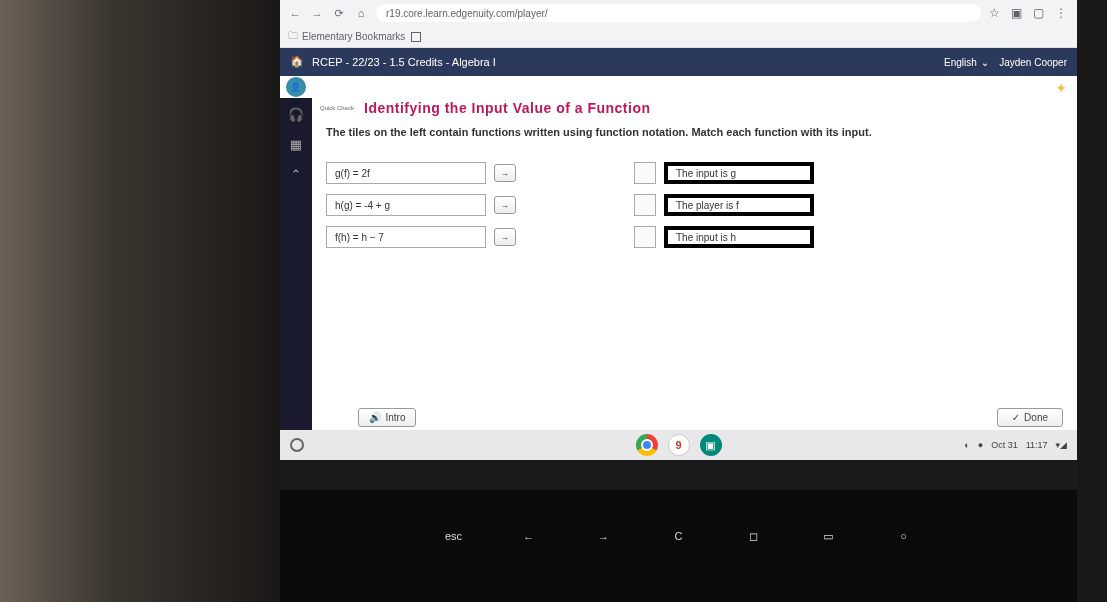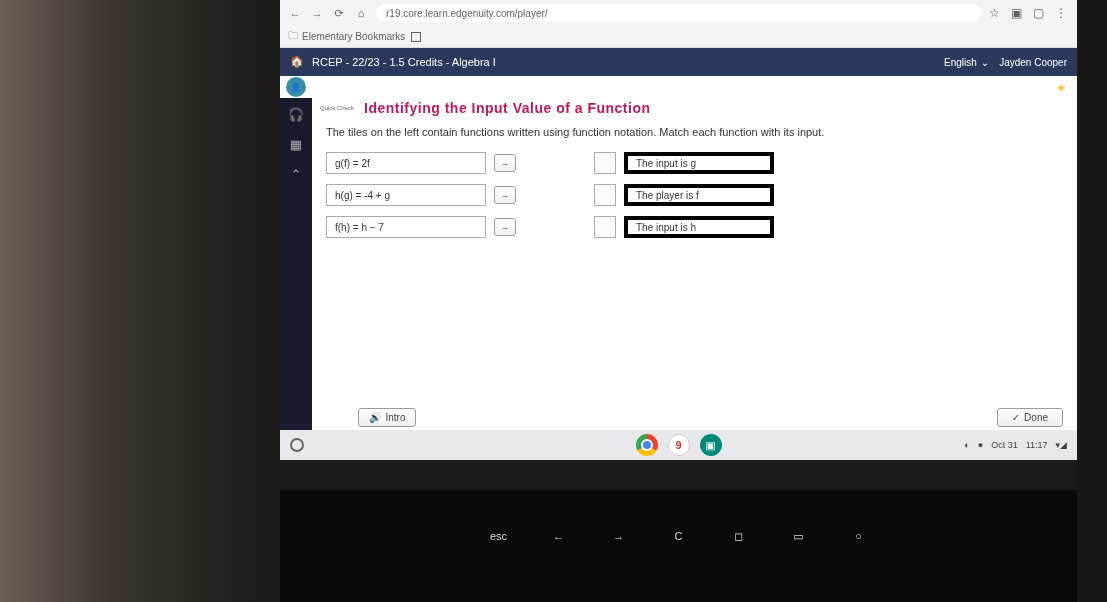--- a/index.html
+++ b/index.html
@@ -29,23 +29,23 @@
   .content-wrap { display: flex; height: calc(100% - 98px); }
   .left-rail { width: 32px; background: #1a1a2e; display: flex; flex-direction: column; align-items: center; padding-top: 8px; gap: 14px; }
   .rail-ico { width: 16px; height: 16px; color: #aaa; display: flex; align-items: center; justify-content: center; font-size: 13px; }
   
   .main-panel { flex: 1; background: #fff; padding: 0; position: relative; }
   .lesson-title-bar { display: flex; align-items: center; padding: 2px 8px; }
   .quick-check { font-size: 6px; color: #666; line-height: 1; }
   .lesson-title { color: #be185d; font-size: 14px; font-weight: bold; margin-left: 10px; letter-spacing: 0.5px; }
   
   .activity-body { padding: 8px 14px; }
-  .instruction { font-size: 11px; color: #333; margin-bottom: 14px; }
-  
-  .match-area { display: flex; gap: 78px; }
+  .instruction { font-size: 11px; color: #333; margin-bottom: 24px; font-weight: bold; }
+  
+  .match-area { display: flex; gap: 118px; }
   .tiles-col { display: flex; flex-direction: column; gap: 10px; }
   .tile-row { display: flex; align-items: center; gap: 8px; }
   .func-tile { width: 160px; height: 22px; border: 1px solid #aaa; background: #fff; display: flex; align-items: center; padding: 0 8px; font-size: 10px; color: #333; }
   .arrow-btn { width: 22px; height: 18px; border: 1px solid #999; border-radius: 3px; background: linear-gradient(#fff,#eee); display: flex; align-items: center; justify-content: center; font-size: 9px; color: #555; cursor: pointer; }
   
   .drops-col { display: flex; flex-direction: column; gap: 10px; }
   .drop-row { display: flex; align-items: center; gap: 8px; }
   .drop-box { width: 22px; height: 22px; border: 1px solid #aaa; background: #fafafa; }
   .input-label { width: 150px; height: 22px; border: 4px solid #000000; display: flex; align-items: center; padding: 0 8px; font-size: 10px; color: #333; }
   
@@ -62,21 +62,21 @@
   .tb-launcher { width: 14px; height: 14px; border-radius: 50%; border: 2px solid #666; }
   .tb-center { position: absolute; left: 50%; transform: translateX(-50%); display: flex; gap: 10px; }
   .tb-ico { width: 22px; height: 22px; border-radius: 50%; display: flex; align-items: center; justify-content: center; font-size: 11px; }
   .chrome-c { background: conic-gradient(#ea4335 0 120deg, #fbbc05 120deg 240deg, #34a853 240deg 360deg); position: relative; }
   .chrome-c::after { content:''; position:absolute; width:8px; height:8px; background:#4285f4; border:2px solid #fff; border-radius:50%; }
   .red-c { background:#fff; border:1px solid #ccc; color:#d93025; font-weight:bold; }
   .teal-c { background:#00897b; color:#fff; }
   .tb-right { margin-left: auto; display: flex; align-items: center; gap: 8px; font-size: 9px; color: #444; }
   
   
-  .kb-area { position: absolute; bottom: 0; left: 280px; right: 30px; top: 490px; background: #0a0a0a; display:flex; justify-content:center; gap:30px; padding-top:40px; }
+  .kb-area { position: absolute; bottom: 0; left: 280px; right: 30px; top: 490px; background: #0a0a0a; display:flex; justify-content:center; gap:45px; padding-top:40px; }
   .key { color:#ddd; font-size:11px; width:30px; text-align:center; }
   
   
   .photo-left { position:absolute; left:0; top:0; width:280px; height:100%; background: linear-gradient(90deg, #6b6055 0%, #3a352f 40%, #1a1816 100%); }
   .photo-right { position:absolute; right:0; top:0; width:30px; height:100%; background:#1a1816; }
 </style>
 </head>
 <body>
 
 <div class="photo-left"></div>

